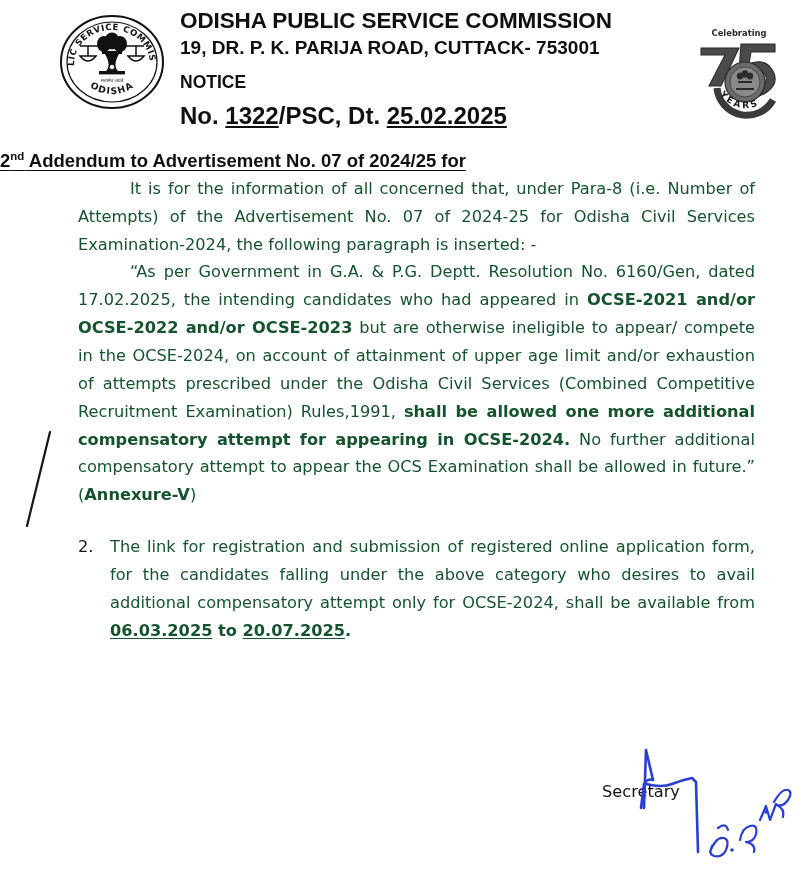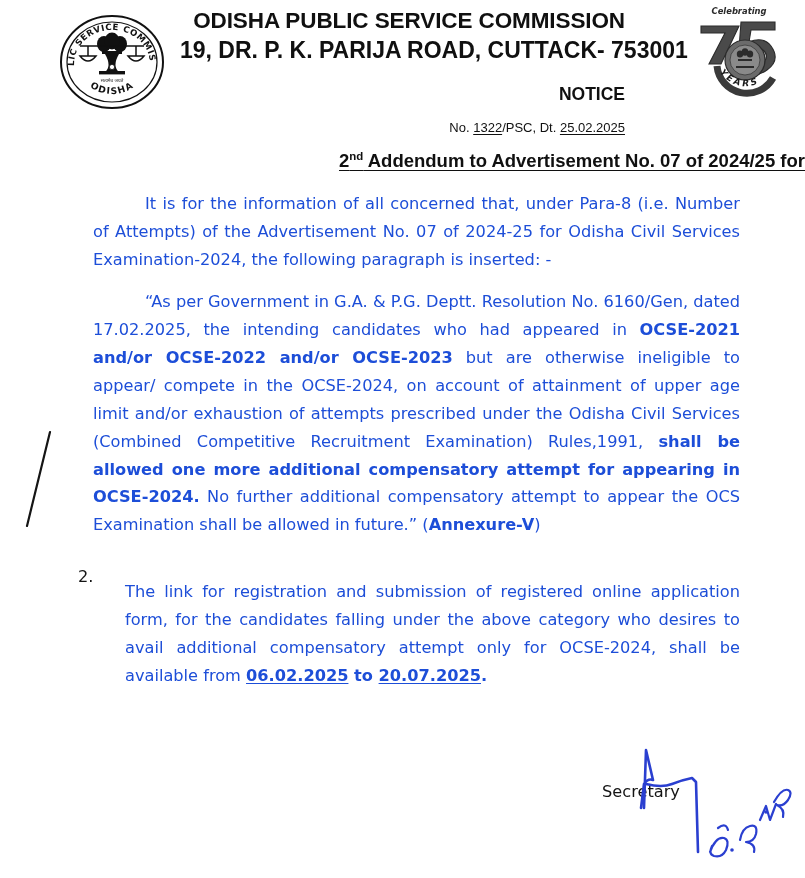--- a/index.html
+++ b/index.html
@@ -32,65 +32,64 @@
   .seal {
     position: absolute;
     left: 58px;
     top: 12px;
     width: 108px;
     height: 100px;
   }
   .jubilee {
     position: absolute;
     right: 18px;
-    top: 0;
+    top: 22px;
     width: 104px;
     height: 104px;
-    font-style: italic;
   }
   .header-text {
-    text-align: right;
+    text-align: left;
     padding: 0 180px;
   }
   .org-name {
     font-family: "Liberation Sans", sans-serif;
     font-weight: bold;
     font-size: 22.5px;
     letter-spacing: -0.1px;
     line-height: 1.18;
     white-space: nowrap;
   }
   .org-addr {
     font-family: "Liberation Sans", sans-serif;
     font-weight: bold;
-    font-size: 23px;
+    font-size: 19px;
     line-height: 1.3;
     white-space: nowrap;
     margin-top: 1px;
   }
   .notice-word {
     font-family: "Liberation Sans", sans-serif;
     font-weight: bold;
     font-size: 17.5px;
     line-height: 1.3;
-    margin-top: 18px;
+    margin-top: 11px;
   }
   .notice-no {
     font-family: "Liberation Sans", sans-serif;
-    font-weight: normal;
-    font-size: 13px;
+    font-weight: bold;
+    font-size: 24px;
     line-height: 1.3;
-    margin-top: 14px;
+    margin-top: 6px;
     white-space: nowrap;
   }
   .u { text-decoration: underline; text-underline-offset: 2px; }
 
   
   .doc-title {
-    text-align: right;
+    text-align: left;
     font-family: "Liberation Sans", sans-serif;
     font-weight: bold;
     font-size: 18.5px;
     line-height: 1.45;
     margin-top: 18px;
   }
   .doc-title .tline {
     display: block;
     text-decoration: underline;
     text-underline-offset: 3px;
@@ -108,22 +107,22 @@
     padding-left: 32px;
     padding-right: 4px;
     box-sizing: border-box;
   }
   p.para {
     font-family: "DejaVu Sans", sans-serif;
     font-size: 16.2px;
     line-height: 1.72;
     text-align: justify;
     text-justify: inter-word;
-    margin: 15px;
-    color: #1d4ed8;
+    margin: 0;
+    color: #14532d;
   }
   .indent { text-indent: 52px; }
   .sp-top-1 { margin-top: 21px; }
   .sp-top-2 { margin-top: 25px; }
   .sp-top-3 { margin-top: 24px; }
 
   b, strong { font-weight: bold; }
   .bu { font-weight: bold; text-decoration: underline; text-underline-offset: 2px; }
 
   
@@ -260,21 +259,21 @@
   <div class="body-area">
 
     <p class="para indent sp-top-1">It is for the information of all concerned that, under Para-8 (i.e. Number of Attempts) of the Advertisement No. 07 of 2024-25 for Odisha Civil Services Examination-2024, the following paragraph is inserted: -</p>
 
     <p class="para indent sp-top-2"><span>“As per Government in G.A. &amp; P.G. Deptt. Resolution No. 6160/Gen, dated 17.02.2025, the intending candidates who had appeared in </span><b>OCSE-2021 and/or OCSE-2022 and/or OCSE-2023</b><span> but are otherwise ineligible to appear/ compete in the OCSE-2024, on account of attainment of upper age limit and/or exhaustion of attempts prescribed under the Odisha Civil Services (Combined Competitive Recruitment Examination) Rules,1991, </span><b>shall be allowed one more additional compensatory attempt for appearing in OCSE-2024.</b><span> No further additional compensatory attempt to appear the OCS Examination shall be allowed in future.” (</span><b>Annexure-V</b><span>)</span></p>
 
 
     <div class="clause">
       <div class="clause-num">2.</div>
       <div class="clause-body">
-        <p class="para"><span>The link for registration and submission of registered online application form, for the candidates falling under the above category who desires to avail additional compensatory attempt only for OCSE-2024, shall be available from </span><span class="bu">06.02.2025</span><b> to </b><span class="bu">20.07.2025</span><b>.</b></p>
+        <p class="para"><span>The link for registration and submission of registered online application form, for the candidates falling under the above category who desires to avail additional compensatory attempt only for OCSE-2024, shall be available from </span><span class="bu">06.03.2025</span><b> to </b><span class="bu">20.07.2025</span><b>.</b></p>
       </div>
     </div>
 
   </div>
 
   <div class="margin-mark">
     <svg viewBox="0 0 34 104" width="34" height="104" aria-hidden="true">
       <line x1="28" y1="4" x2="5" y2="98" stroke="#151515" stroke-width="2.2" stroke-linecap="round"></line>
     </svg>
   </div>

